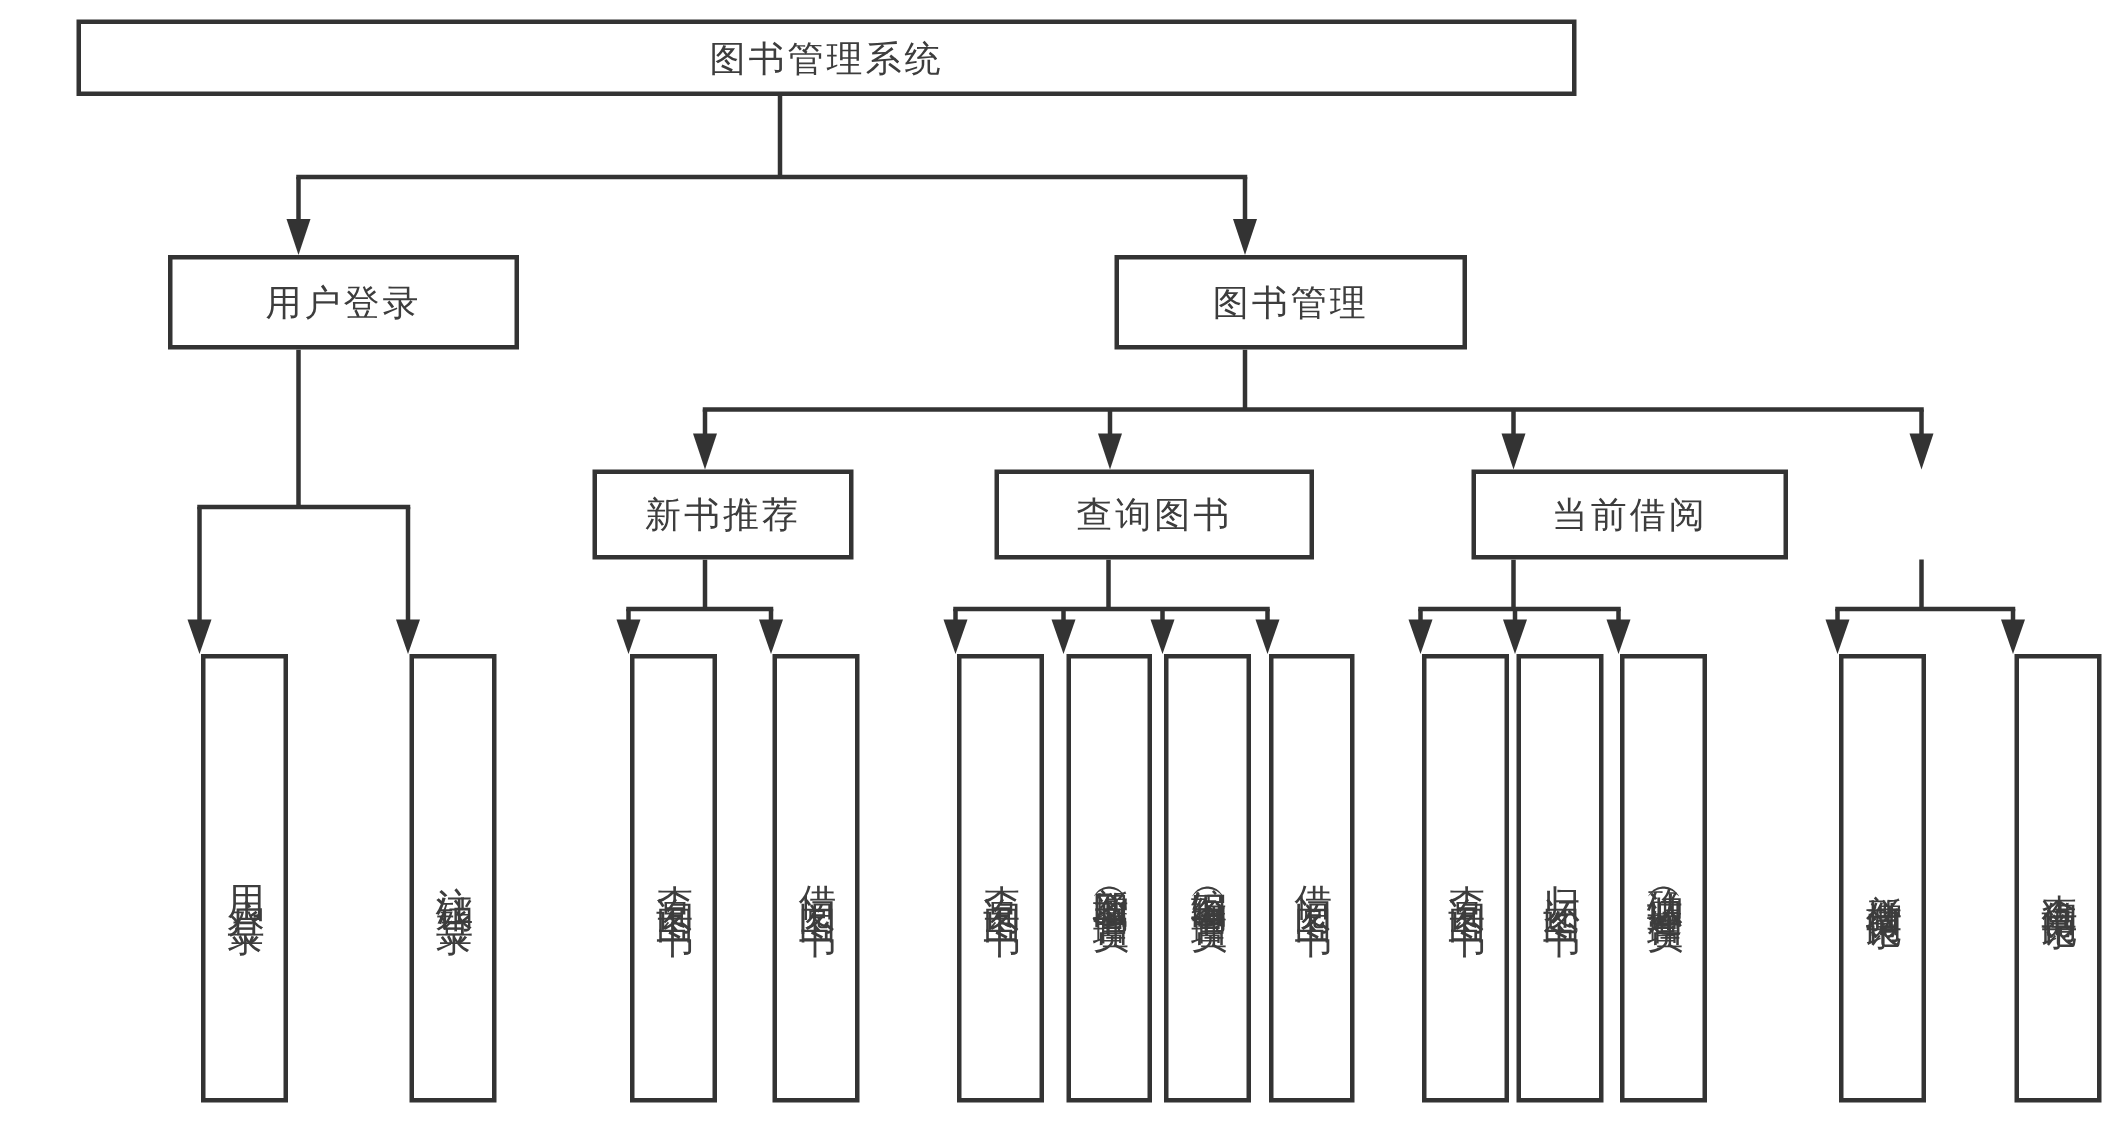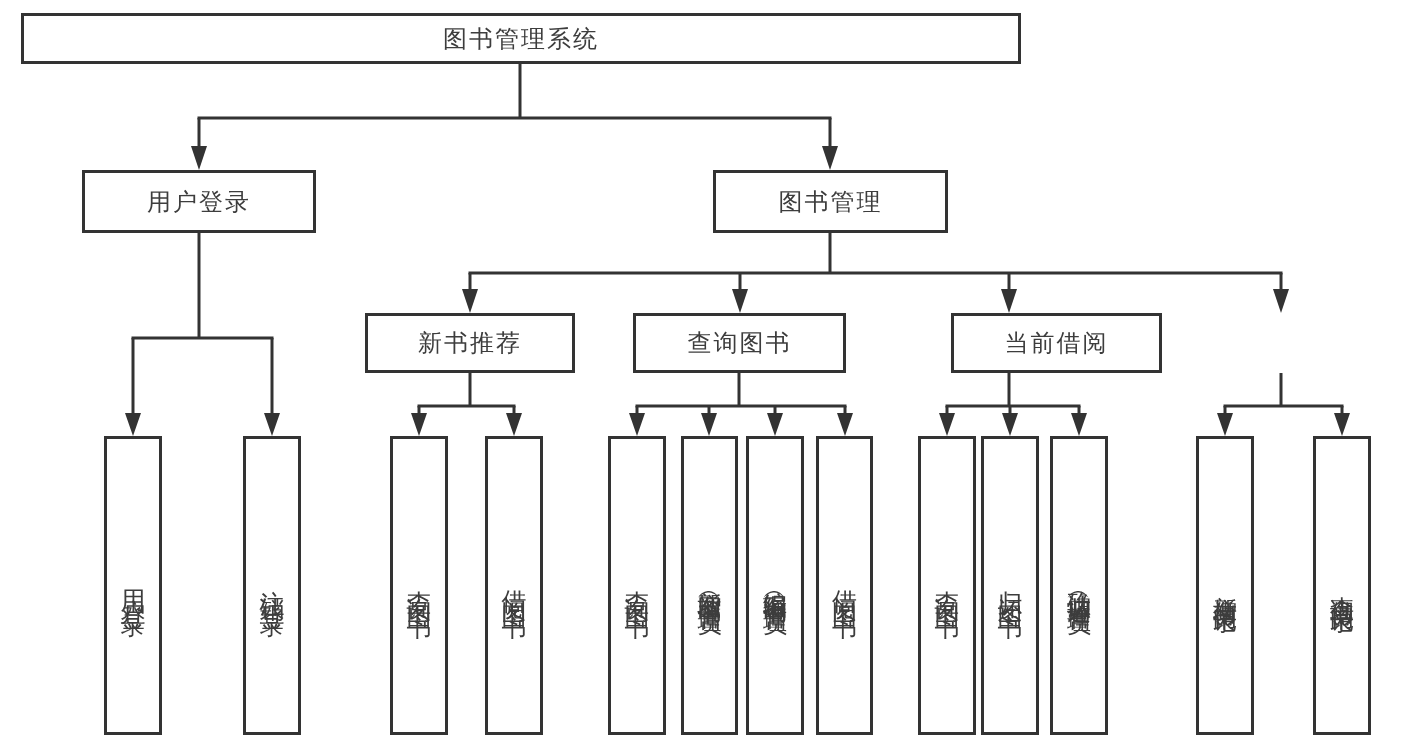--- a/index.html
+++ b/index.html
@@ -21,20 +21,21 @@
   .connectors polygon { fill: #333333; stroke: none; }
   .node {
     position: absolute;
     box-sizing: border-box;
     border: 3px solid #333333;
     background: #ffffff;
     display: flex;
     align-items: center;
     justify-content: center;
     color: #3d3d3d;
+    margin-left: 30px;
   }
   .branch .label {
     font-size: 24px;
     letter-spacing: 2px;
     white-space: nowrap;
   }
   .leaf .vtext {
     writing-mode: vertical-rl;
     text-orientation: mixed;
     font-size: 25px;
@@ -140,21 +141,21 @@
     <span class="label">图书管理系统</span>
   </div>
 
   <div class="node branch" style="left:82px; top:170px; width:234px; height:63px;">
     <span class="label">用户登录</span>
   </div>
   <div class="node branch" style="left:713px; top:170px; width:235px; height:63px;text-align:right;">
     <span class="label">图书管理</span>
   </div>
 
-  <div class="node branch" style="left:365px; top:313px; width:210px; height:60px;">
+  <div class="node branch" style="left:365px; top:313px; width:174px; height:60px;">
     <span class="label">新书推荐</span>
   </div>
   <div class="node branch" style="left:633px; top:313px; width:213px; height:60px;">
     <span class="label">查询图书</span>
   </div>
   <div class="node branch" style="left:951px; top:313px; width:211px; height:60px;text-align:center;">
     <span class="label">当前借阅</span>
   </div>
 
   <div class="node leaf" style="left:104px; top:436px; width:58px; height:299px;">

